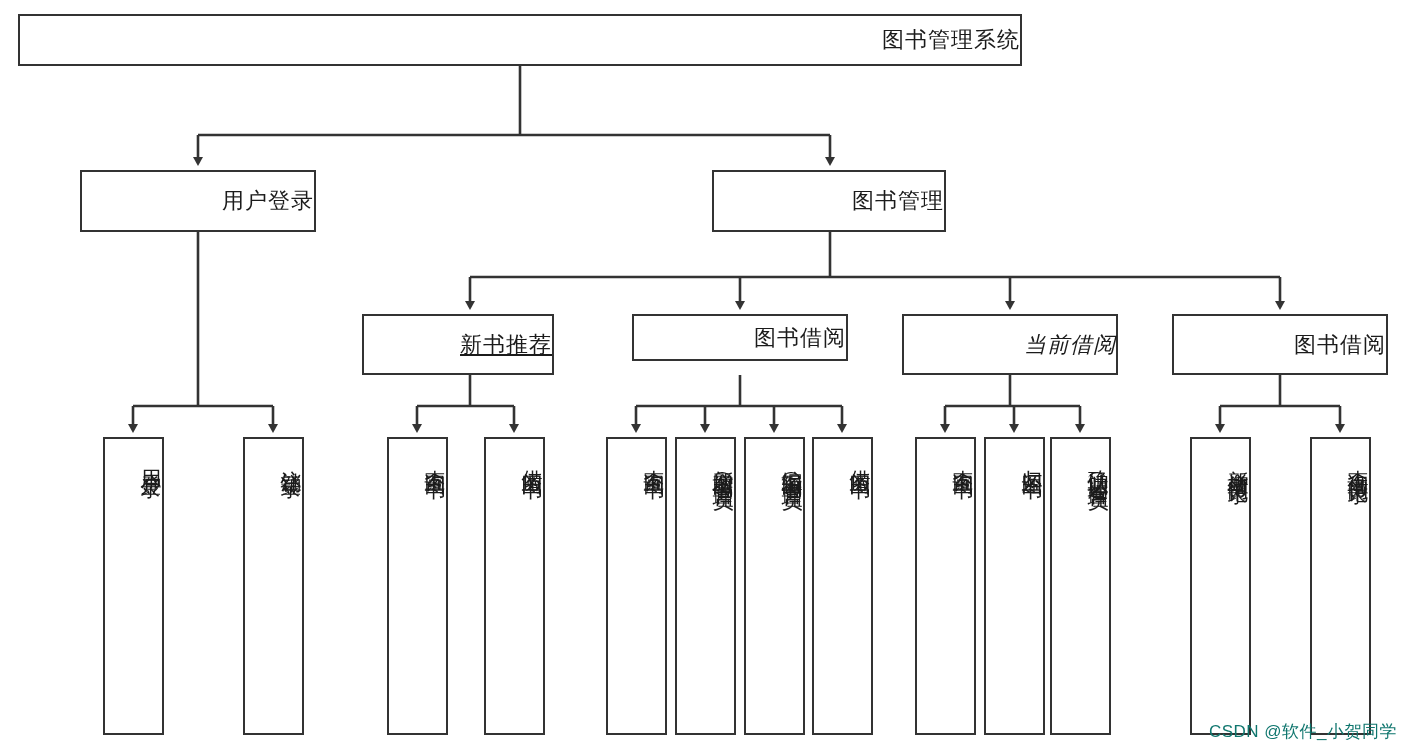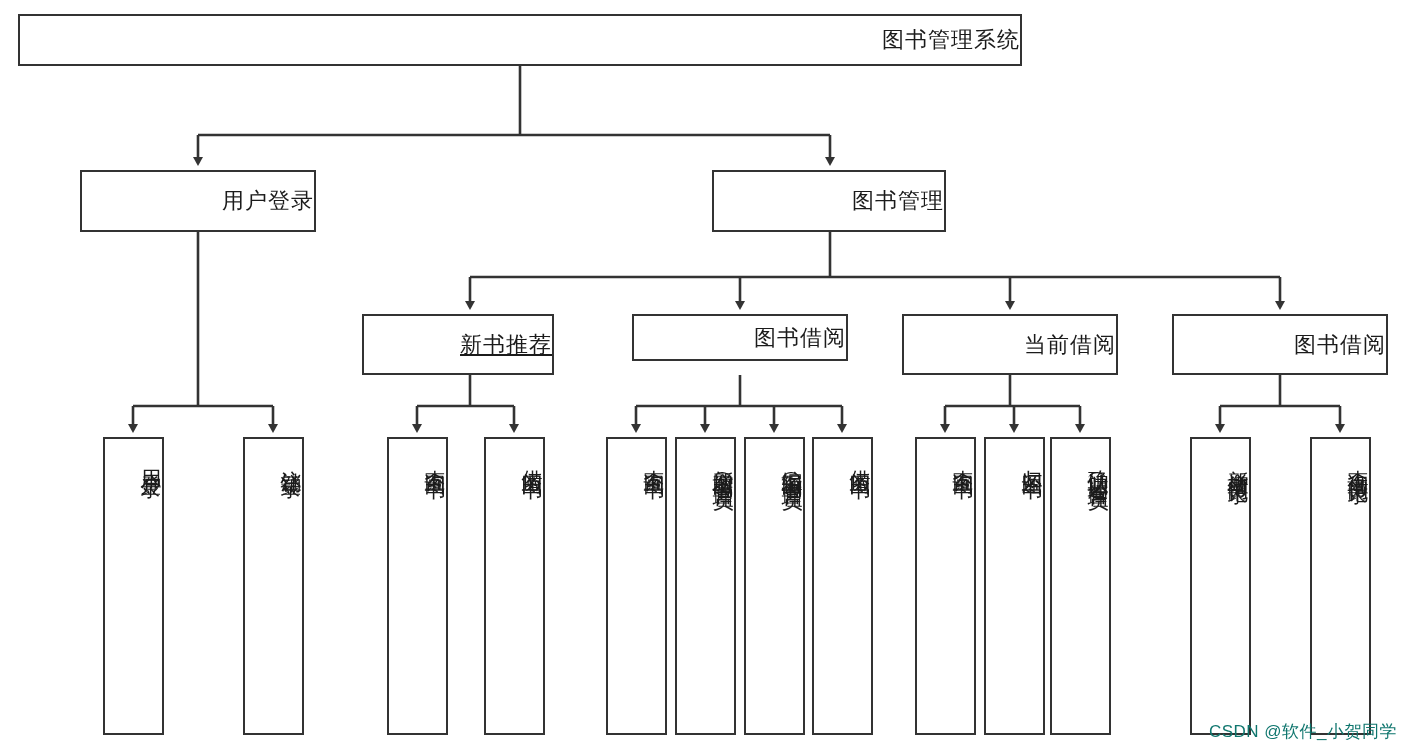--- a/index.html
+++ b/index.html
@@ -136,21 +136,21 @@
   <div class="node horiz" style="left:712px; top:170px; width:234px; height:62px;">
     <span class="node-label">图书管理</span>
   </div>
 
   <div class="node horiz" style="left:362px; top:314px; width:192px; height:61px;text-decoration:underline;">
     <span class="node-label">新书推荐</span>
   </div>
   <div class="node horiz" style="left:632px; top:314px; width:216px; height:47px;">
     <span class="node-label">图书借阅</span>
   </div>
-  <div class="node horiz" style="left:902px; top:314px; width:216px; height:61px;">
+  <div class="node horiz" style="left:902px; top:314px; width:216px; height:61px;font-style:italic;">
     <span class="node-label">当前借阅</span>
   </div>
   <div class="node horiz" style="left:1172px; top:314px; width:216px; height:61px;">
     <span class="node-label">图书借阅</span>
   </div>
 
   <div class="node vert" style="left:103px; top:437px; width:61px; height:298px;">
     <span class="node-label">用户登录</span>
   </div>
   <div class="node vert" style="left:243px; top:437px; width:61px; height:298px;">

